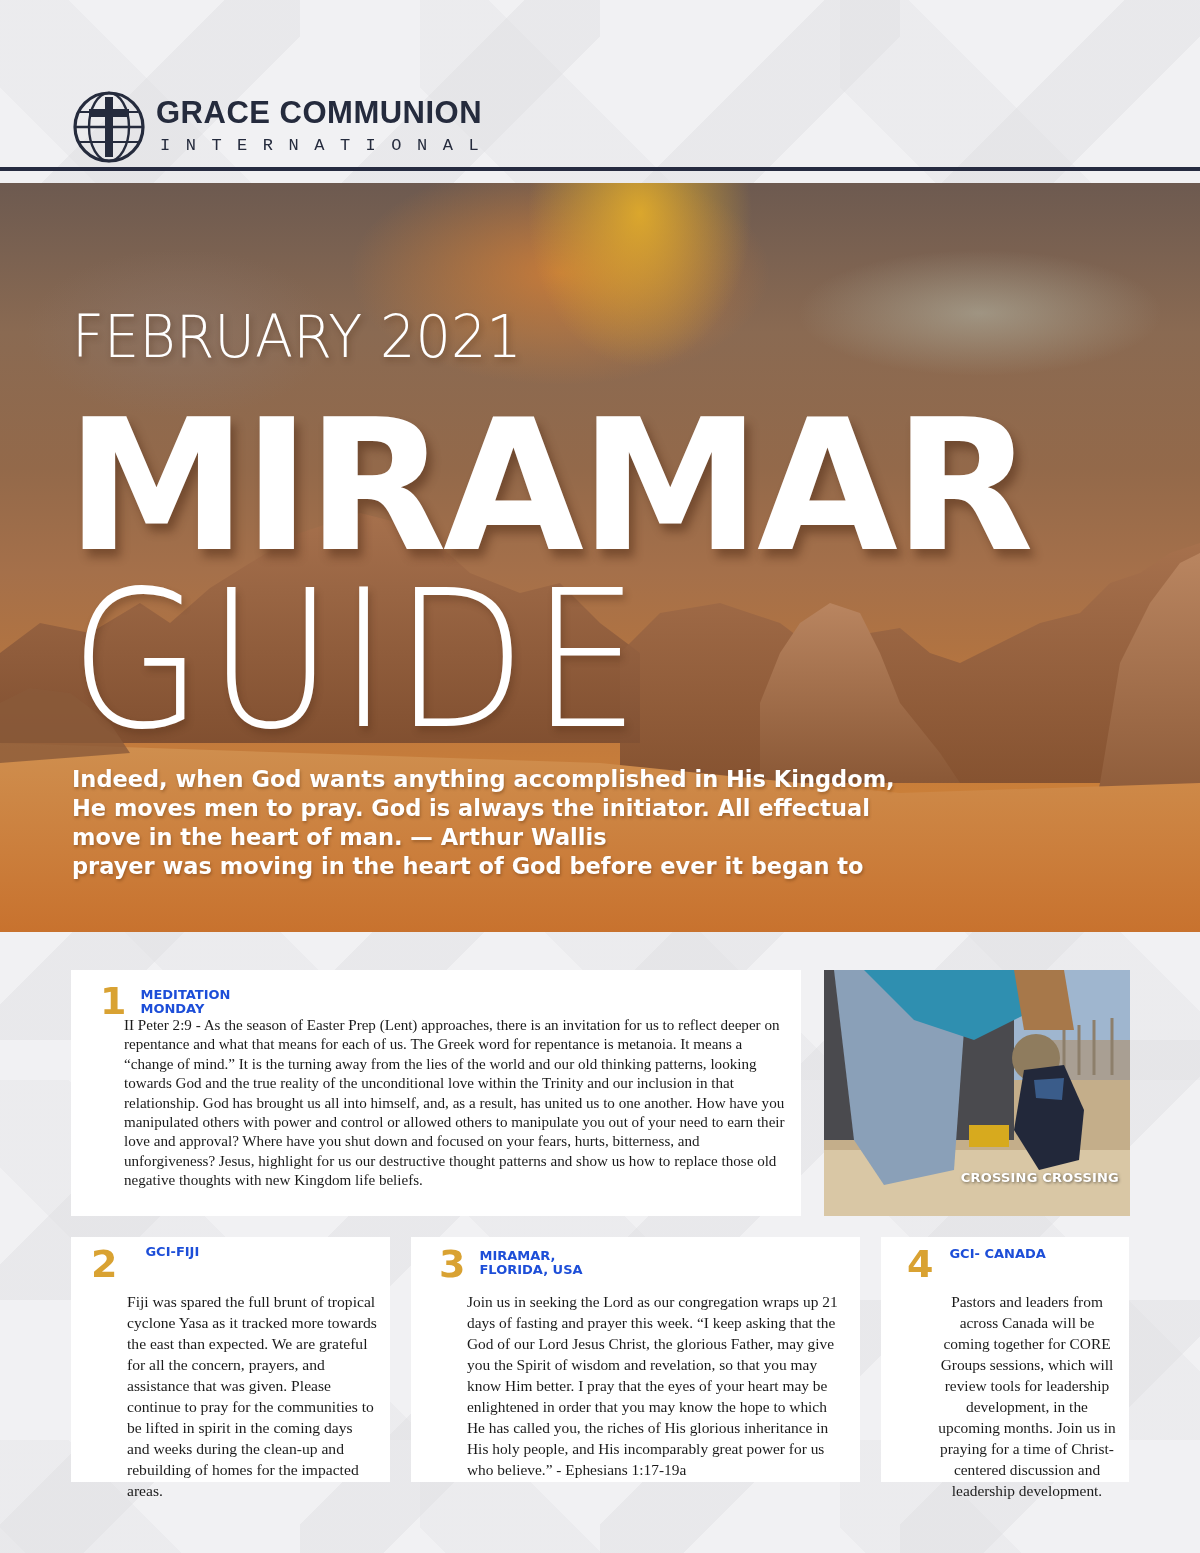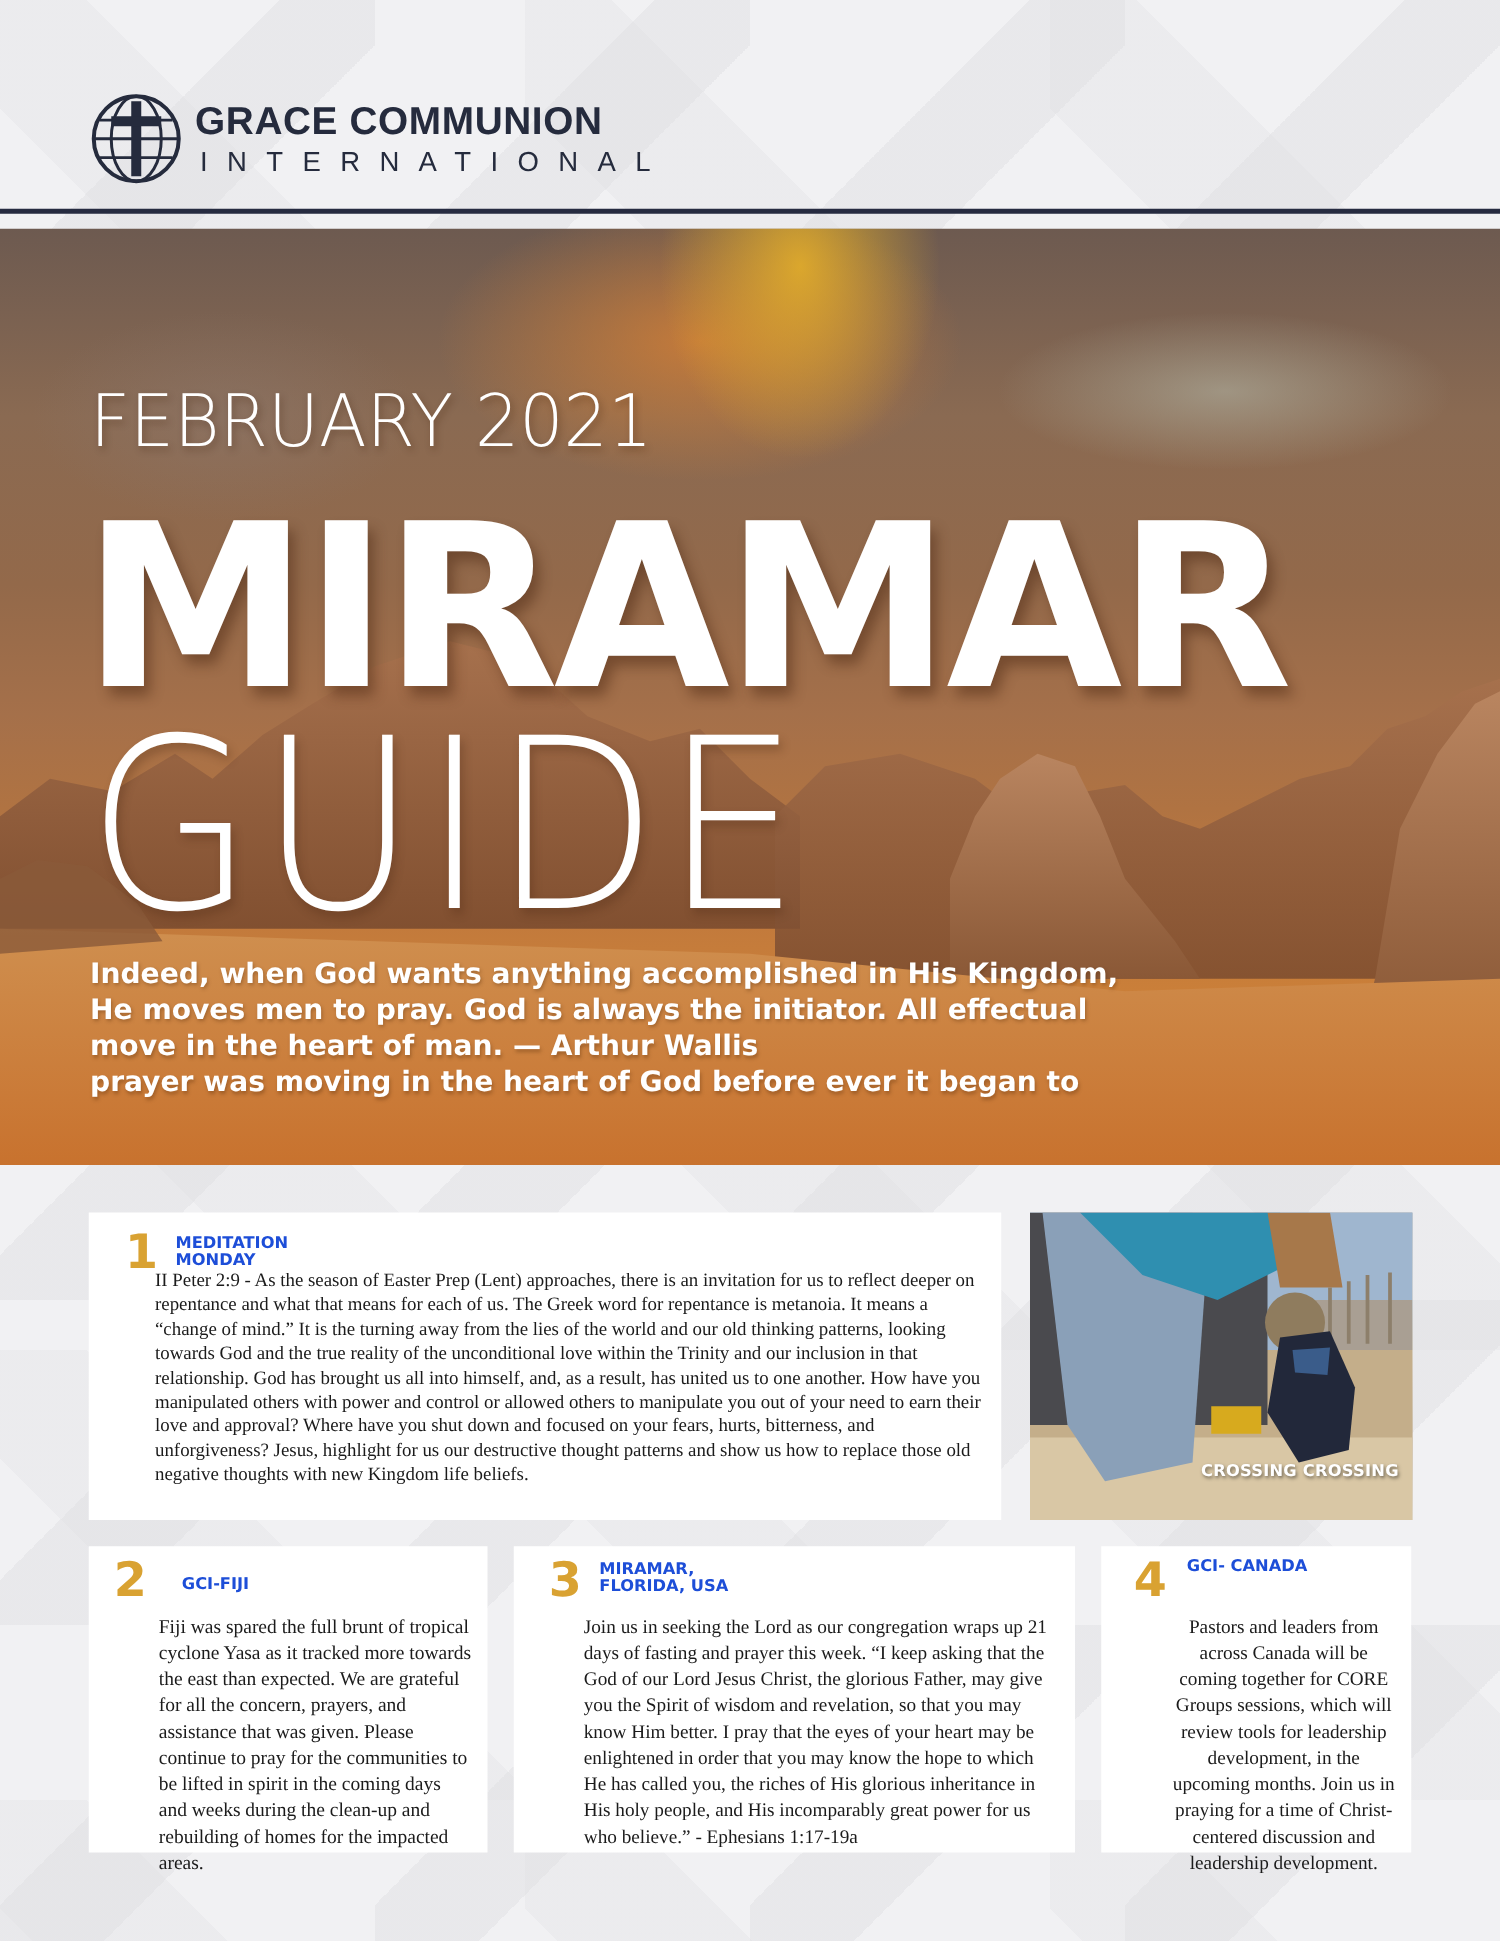--- a/index.html
+++ b/index.html
@@ -9,30 +9,30 @@
       font-family: "Liberation Serif", serif;
       background:
         linear-gradient(135deg, rgba(255,255,255,0) 0 40%, rgba(225,225,228,.55) 40% 60%, rgba(255,255,255,0) 60%),
         linear-gradient(45deg, rgba(236,236,239,0) 0 35%, rgba(230,230,233,.5) 35% 55%, rgba(255,255,255,0) 55%),
         #f1f1f3;
       background-size: 300px 260px, 420px 360px, auto;
     }
 
     
     .header { position: absolute; left: 0; top: 0; width: 1200px; height: 183px; }
-    .logo { position: absolute; left: 72px; top: 74px; display: flex; align-items: center; }
+    .logo { position: absolute; left: 72px; top: 90px; display: flex; align-items: center; }
     .logo-mark { width: 74px; height: 74px; }
     .logo-text { margin-left: 10px; color: #252b3d; }
     .logo-line1 {
       font-family: "Liberation Sans", sans-serif;
       font-size: 31px; font-weight: 600; letter-spacing: 0.5px; line-height: 32px;
     }
     .logo-line2 {
-      font-family: Liberation Sans, sans-serif;
-      font-size: 22px; letter-spacing: 15.5px; line-height: 22px; margin-top: 6px; padding-left: 4px;
+      font-family: Liberation Mono, monospace;
+      font-size: 17px; letter-spacing: 15.5px; line-height: 22px; margin-top: 6px; padding-left: 4px;
     }
     .header-rule {
       position: absolute; left: 0; top: 167px; width: 1200px; height: 4px; background: #262b40;
     }
 
     
     .hero {
       position: absolute; left: 0; top: 183px; width: 1200px; height: 749px; overflow: hidden;
       background:
         radial-gradient(ellipse 160px 220px at 640px 30px, rgba(232,178,40,.85), rgba(232,178,40,0) 70%),
@@ -87,21 +87,21 @@
     }
     .card-body { margin-top: 4px; margin-left: 44px; }
 
     #card-1 { left: 71px; top: 970px; width: 730px; height: 246px; padding: 8px 9px 0 9px; }
     #card-1 .card-head { margin-left: 20px; height: 38px; padding-top: 4px; }
     #card-1 .card-label { margin-top: 6px; }
     #card-1 .card-body { margin-top: 0; font-size: 15.1px; line-height: 19.4px; }
 
     #card-2 { left: 71px; top: 1237px; width: 319px; height: 245px; padding: 8px 12px 0 12px; }
     #card-2 .card-head { margin-left: 8px; }
-    #card-2 .card-label { margin-left: 28px; margin-top: 16px; text-align: center; }
+    #card-2 .card-label { margin-left: 28px; margin-top: 0; text-align: center; }
     #card-2 .card-body { font-size: 15.6px; line-height: 21px; }
 
     #card-3 { left: 411px; top: 1237px; width: 449px; height: 245px; padding: 8px 12px 0 12px; }
     #card-3 .card-head { margin-left: 16px; }
     #card-3 .card-body { font-size: 15.4px; line-height: 21px; }
 
     #card-4 { left: 881px; top: 1237px; width: 248px; height: 245px; padding: 8px 12px 0 12px; }
     #card-4 .card-head { margin-left: 14px; }
     #card-4 .card-label { margin-left: 16px; margin-top: 2px; }
     #card-4 .card-body { font-size: 15.4px; line-height: 21px; text-align: center; }

